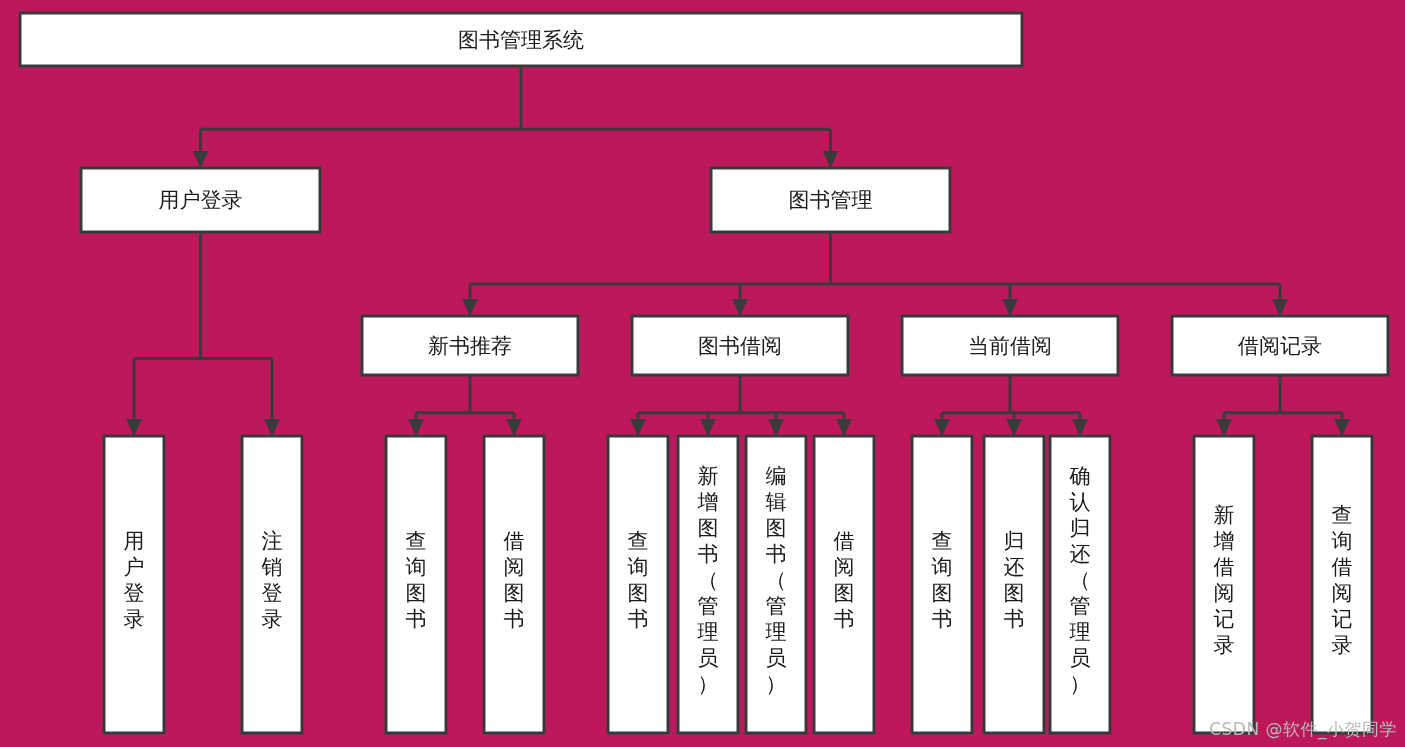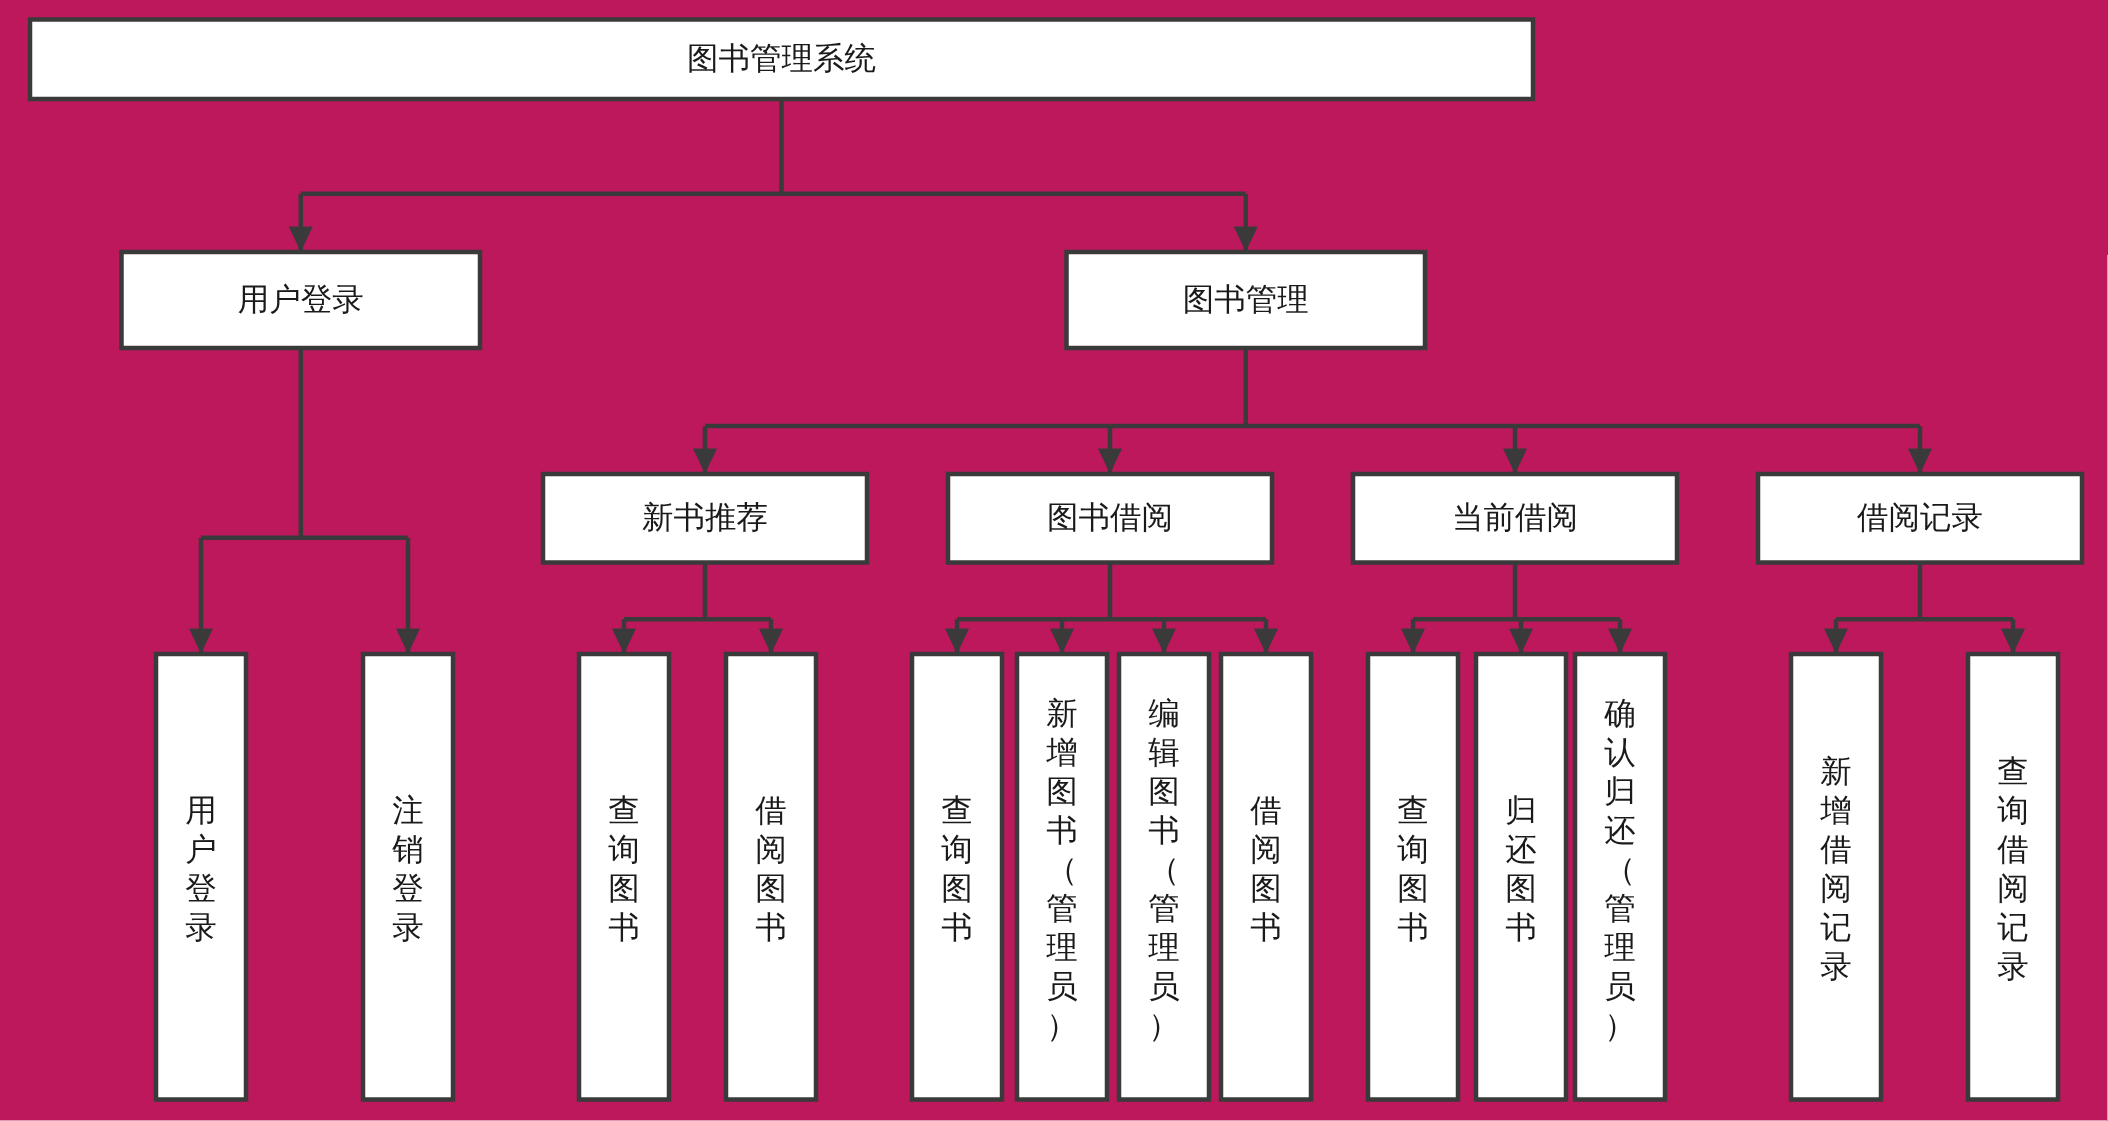--- a/index.html
+++ b/index.html
@@ -214,13 +214,14 @@
         <g>
           <rect x="1194" y="436" width="60" height="297" class="node-box"></rect>
           <text x="1224" y="0" class="leaf-label-v"><tspan x="1224" y="521.5">新</tspan><tspan x="1224" y="547.5">增</tspan><tspan x="1224" y="573.5">借</tspan><tspan x="1224" y="599.5">阅</tspan><tspan x="1224" y="625.5">记</tspan><tspan x="1224" y="651.5">录</tspan></text>
         </g>
         <g>
           <rect x="1312" y="436" width="60" height="297" class="node-box"></rect>
           <text x="1342" y="0" class="leaf-label-v"><tspan x="1342" y="521.5">查</tspan><tspan x="1342" y="547.5">询</tspan><tspan x="1342" y="573.5">借</tspan><tspan x="1342" y="599.5">阅</tspan><tspan x="1342" y="625.5">记</tspan><tspan x="1342" y="651.5">录</tspan></text>
         </g>
       </g>
   </svg>
+  <div class="watermark">CSDN @软件_小贺同学</div>
 </div>
 
 </body></html>

